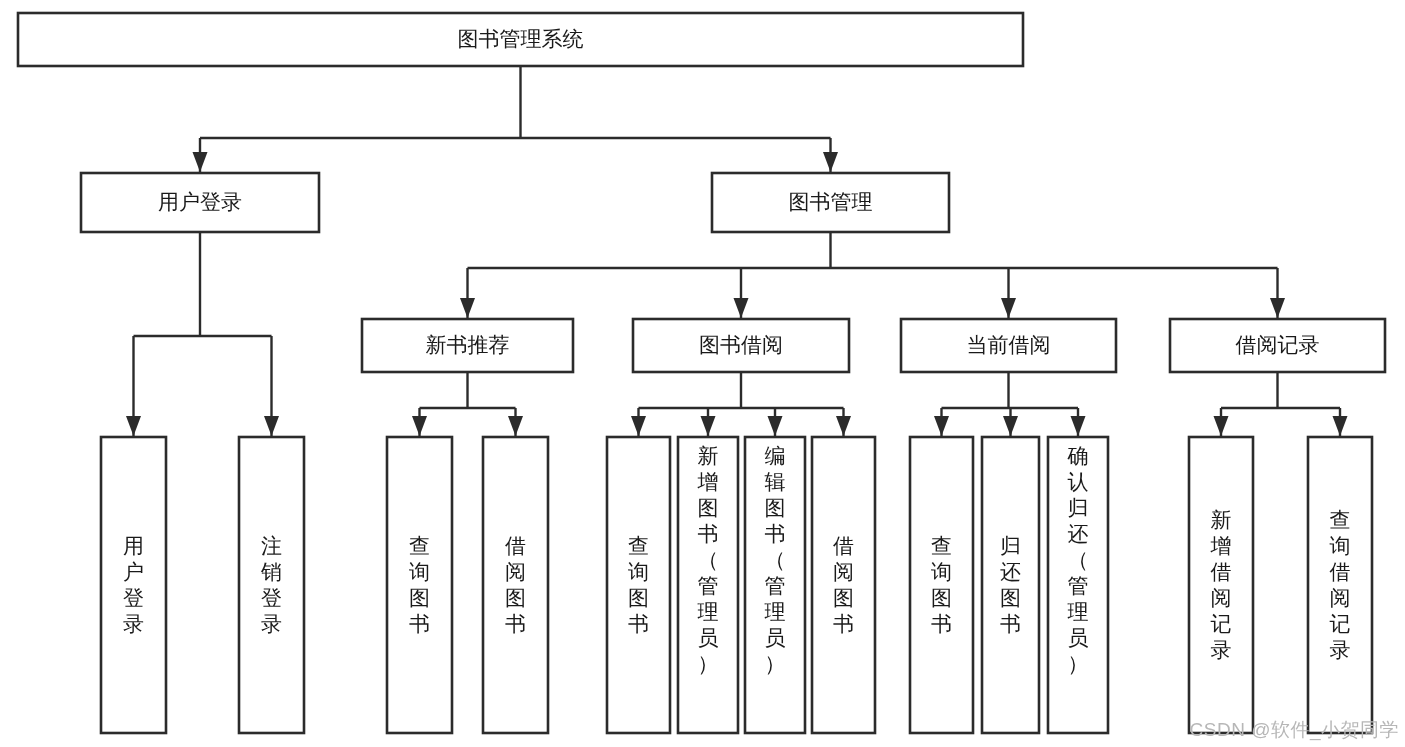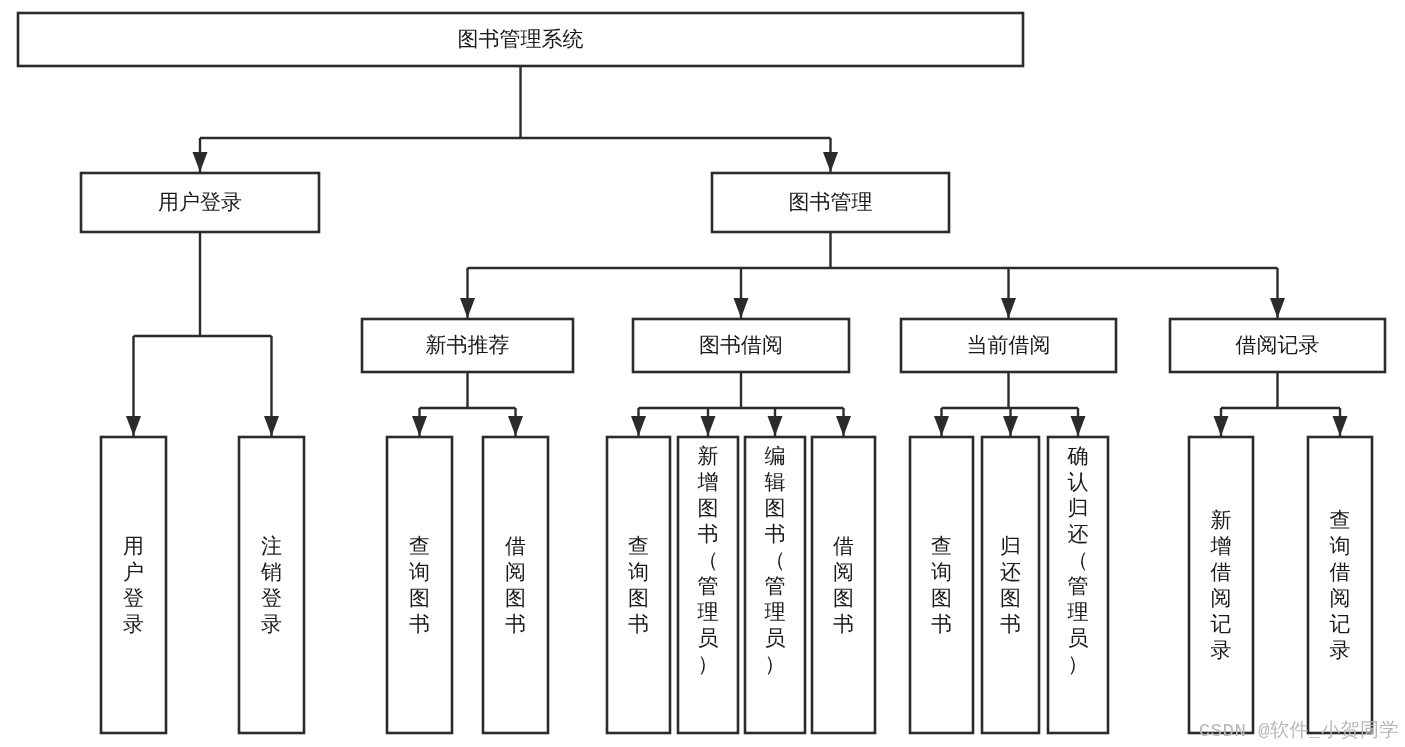--- a/index.html
+++ b/index.html
@@ -51,21 +51,21 @@
   }
   .node-label-v {
     font-family: "Liberation Sans", "DejaVu Sans", sans-serif;
     font-size: 21px;
     fill: #1a1a1a;
     text-anchor: middle;
     white-space: pre;
   }
   .watermark-text {
     position: absolute;
-    font-family: Liberation Mono, monospace;
+    font-family: Liberation Sans, sans-serif;
     font-size: 19px;
     color: #b7b7b7;
     right: 6px;
     bottom: 4px;
     letter-spacing: 0.5px;
     user-select: none;
     pointer-events: none;
   }
 </style>
 </head>

